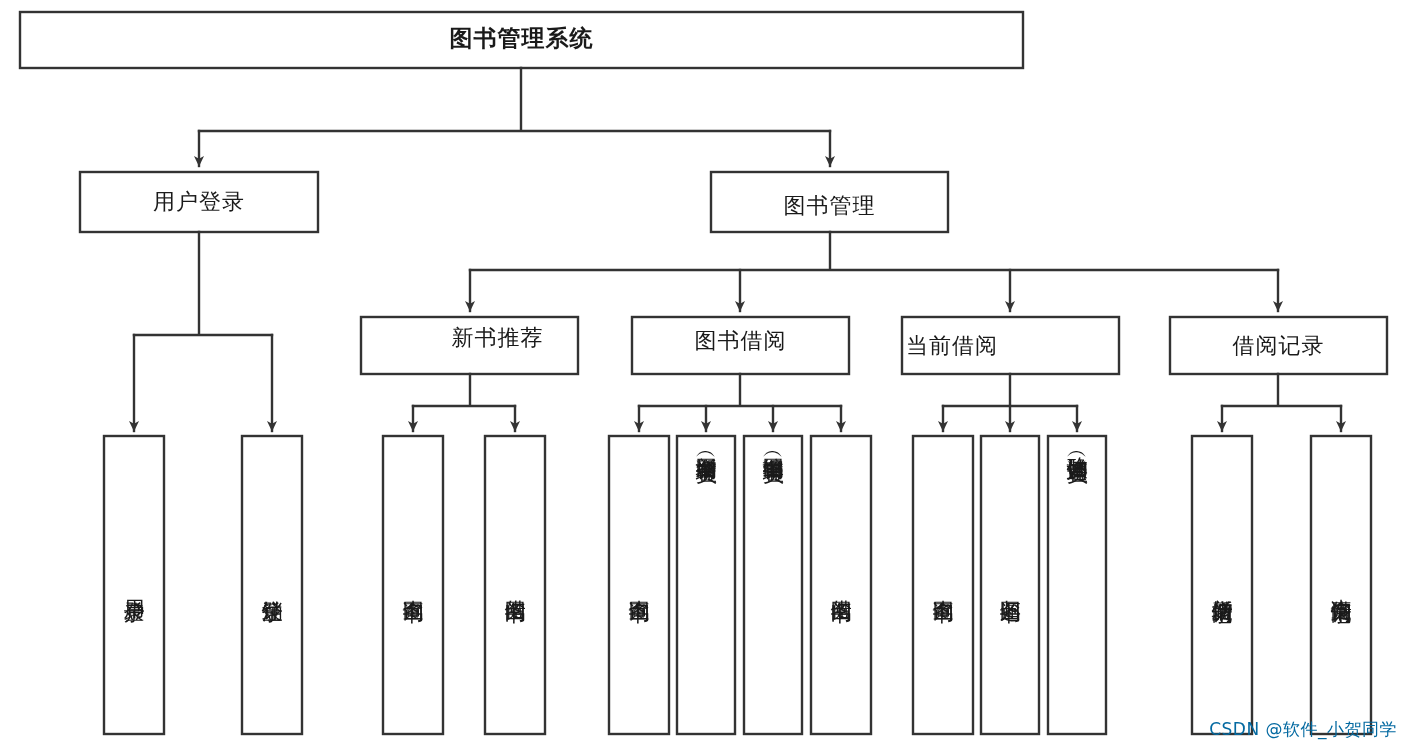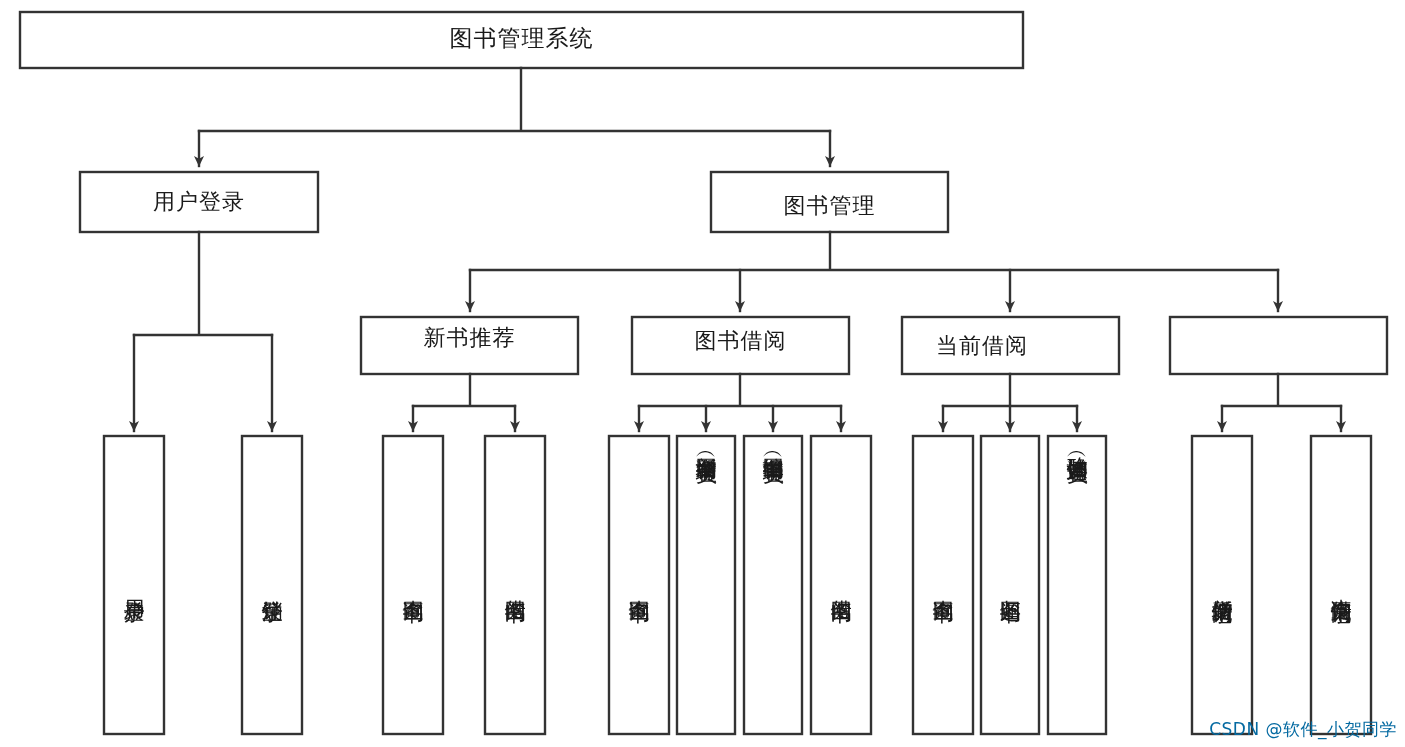--- a/index.html
+++ b/index.html
@@ -157,39 +157,42 @@
     <rect class="node-box" x="811" y="436" width="60" height="298"></rect>
 
     <rect class="node-box" x="913" y="436" width="60" height="298"></rect>
     <rect class="node-box" x="981" y="436" width="58" height="298"></rect>
     <rect class="node-box" x="1048" y="436" width="58" height="298"></rect>
 
     <rect class="node-box" x="1192" y="436" width="60" height="298"></rect>
     <rect class="node-box" x="1311" y="436" width="60" height="298"></rect>
   </svg>
 
-  <div class="hlabel-wrap" style="left:20px; top:12px; width:1003px; height:53px;">
+  <div class="hlabel-wrap" style="left:20px; top:12px; width:1003px; height:53px;font-weight:bold;">
     <span class="hlabel-text title-label-text">图书管理系统</span>
   </div>
 
   <div class="hlabel-wrap" style="left:80px; top:172px; width:238px; height:60px;">
     <span class="hlabel-text">用户登录</span>
   </div>
   <div class="hlabel-wrap" style="left:711px; top:172px; width:237px; height:68px;">
     <span class="hlabel-text">图书管理</span>
   </div>
 
-  <div class="hlabel-wrap" style="left:361px; top:317px; width:217px; height:42px;">
+  <div class="hlabel-wrap" style="left:361px; top:317px; width:217px; height:42px;padding-left:28px;">
     <span class="hlabel-text">新书推荐</span>
   </div>
   <div class="hlabel-wrap" style="left:632px; top:317px; width:217px; height:48px;">
     <span class="hlabel-text">图书借阅</span>
   </div>
-  <div class="hlabel-wrap" style="left:888px; top:317px; width:188px; height:57px;">
+  <div class="hlabel-wrap" style="left:858px; top:317px; width:188px; height:57px;">
     <span class="hlabel-text">当前借阅</span>
+  </div>
+  <div class="hlabel-wrap" style="left:1170px; top:317px; width:217px; height:57px;">
+    <span class="hlabel-text">借阅记录</span>
   </div>
 
   <div class="vlabel-wrap" style="left:104px; top:436px; width:60px; height:298px;">
     <span class="vlabel-text">用户登录</span>
   </div>
   <div class="vlabel-wrap" style="left:242px; top:436px; width:60px; height:298px;">
     <span class="vlabel-text">注销登录</span>
   </div>
 
   <div class="vlabel-wrap" style="left:383px; top:436px; width:60px; height:298px;">

